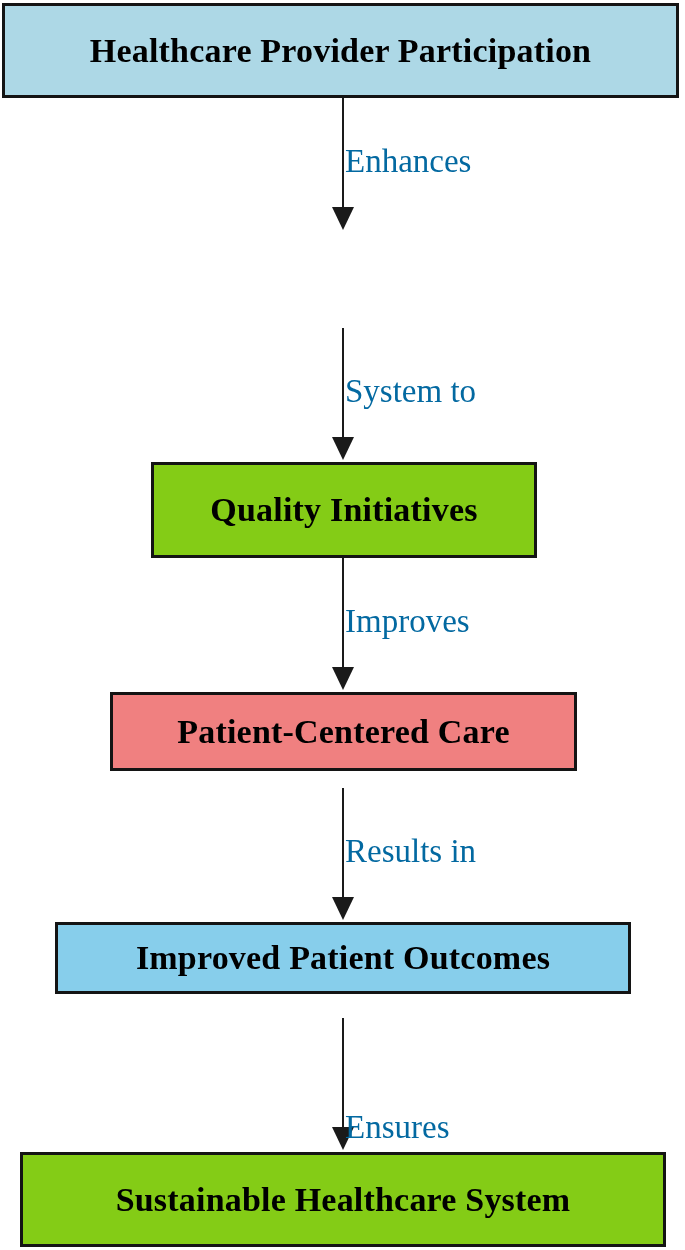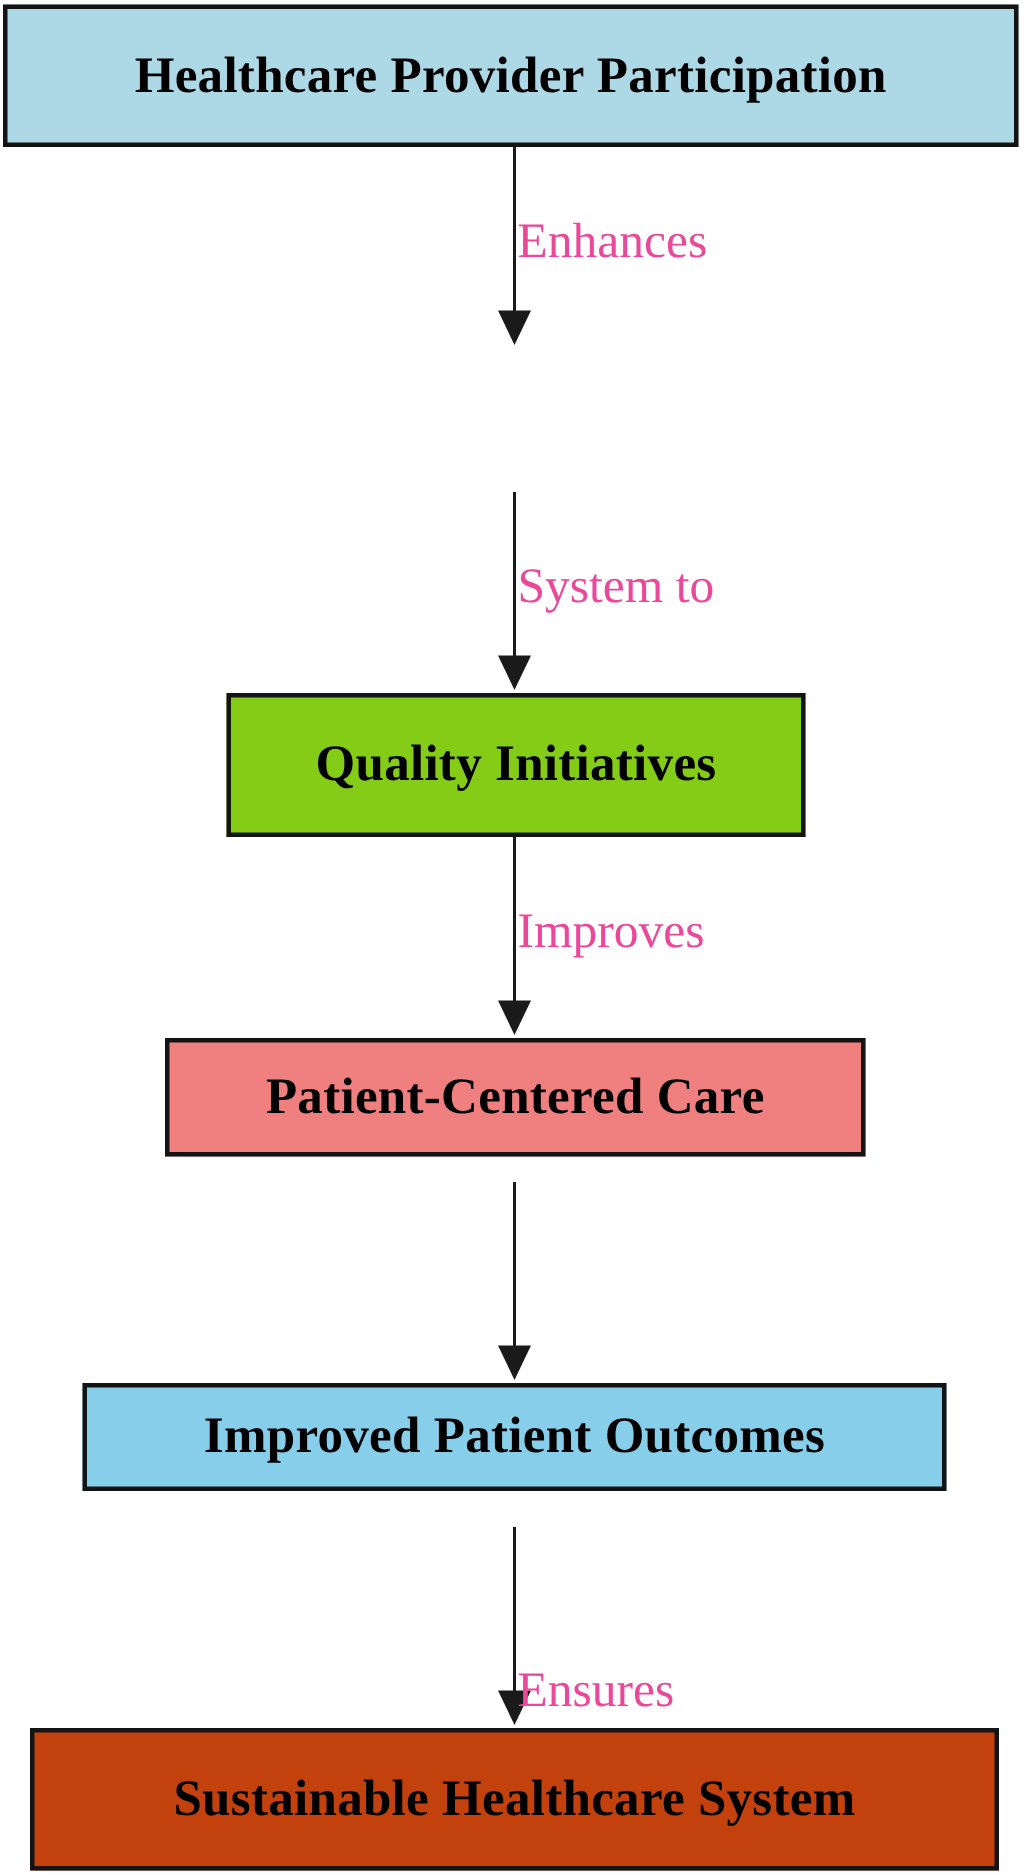--- a/index.html
+++ b/index.html
@@ -70,21 +70,21 @@
   }
   .arrowhead-e1 { top: 207px; }
   .arrowhead-e2 { top: 437px; }
   .arrowhead-e3 { top: 667px; }
   .arrowhead-e4 { top: 897px; }
   .arrowhead-e5 { top: 1127px; }
 
   .edge-label {
     position: absolute;
     left: 345px;
-    color: #ec4899;
+    color: #0369a1;
     font-family: "Liberation Serif", "DejaVu Serif", serif;
     font-size: 33px;
     line-height: 1;
     white-space: nowrap;
     user-select: none;
   }
   .edge-label-e1 { top: 145px; }
   .edge-label-e2 { top: 375px; }
   .edge-label-e3 { top: 605px; }
   .edge-label-e4 { top: 835px; }
@@ -102,20 +102,21 @@
   <div class="edge edge-e2" style="background-color: rgb(26, 26, 26);"></div>
   <div class="arrowhead arrowhead-e2" style="border-top-color: rgb(26, 26, 26);"></div>
   <div class="edge-label edge-label-e2">System to</div>
 
   <div class="edge edge-e3" style="background-color: rgb(26, 26, 26);"></div>
   <div class="arrowhead arrowhead-e3" style="border-top-color: rgb(26, 26, 26);"></div>
   <div class="edge-label edge-label-e3">Improves</div>
 
   <div class="edge edge-e4" style="background-color: rgb(26, 26, 26);"></div>
   <div class="arrowhead arrowhead-e4" style="border-top-color: rgb(26, 26, 26);"></div>
+  <div class="edge-label edge-label-e4">Results in</div>
 
   <div class="edge edge-e5" style="background-color: rgb(26, 26, 26);"></div>
   <div class="arrowhead arrowhead-e5" style="border-top-color: rgb(26, 26, 26);"></div>
   <div class="edge-label edge-label-e5">Ensures</div>
 
   <div class="node node-n1" style="background-color: rgb(173, 216, 230);">
     <span>Healthcare Provider Participation</span>
   </div>
 
 
@@ -124,17 +125,17 @@
   </div>
 
   <div class="node node-n4" style="background-color: rgb(240, 128, 128);">
     <span>Patient-Centered Care</span>
   </div>
 
   <div class="node node-n5" style="background-color: rgb(135, 206, 235);">
     <span>Improved Patient Outcomes</span>
   </div>
 
-  <div class="node node-n6" style="background-color: #c2410c;">
+  <div class="node node-n6" style="background-color: #84cc16;">
     <span>Sustainable Healthcare System</span>
   </div>
 
 </div>
 
 </body></html>

